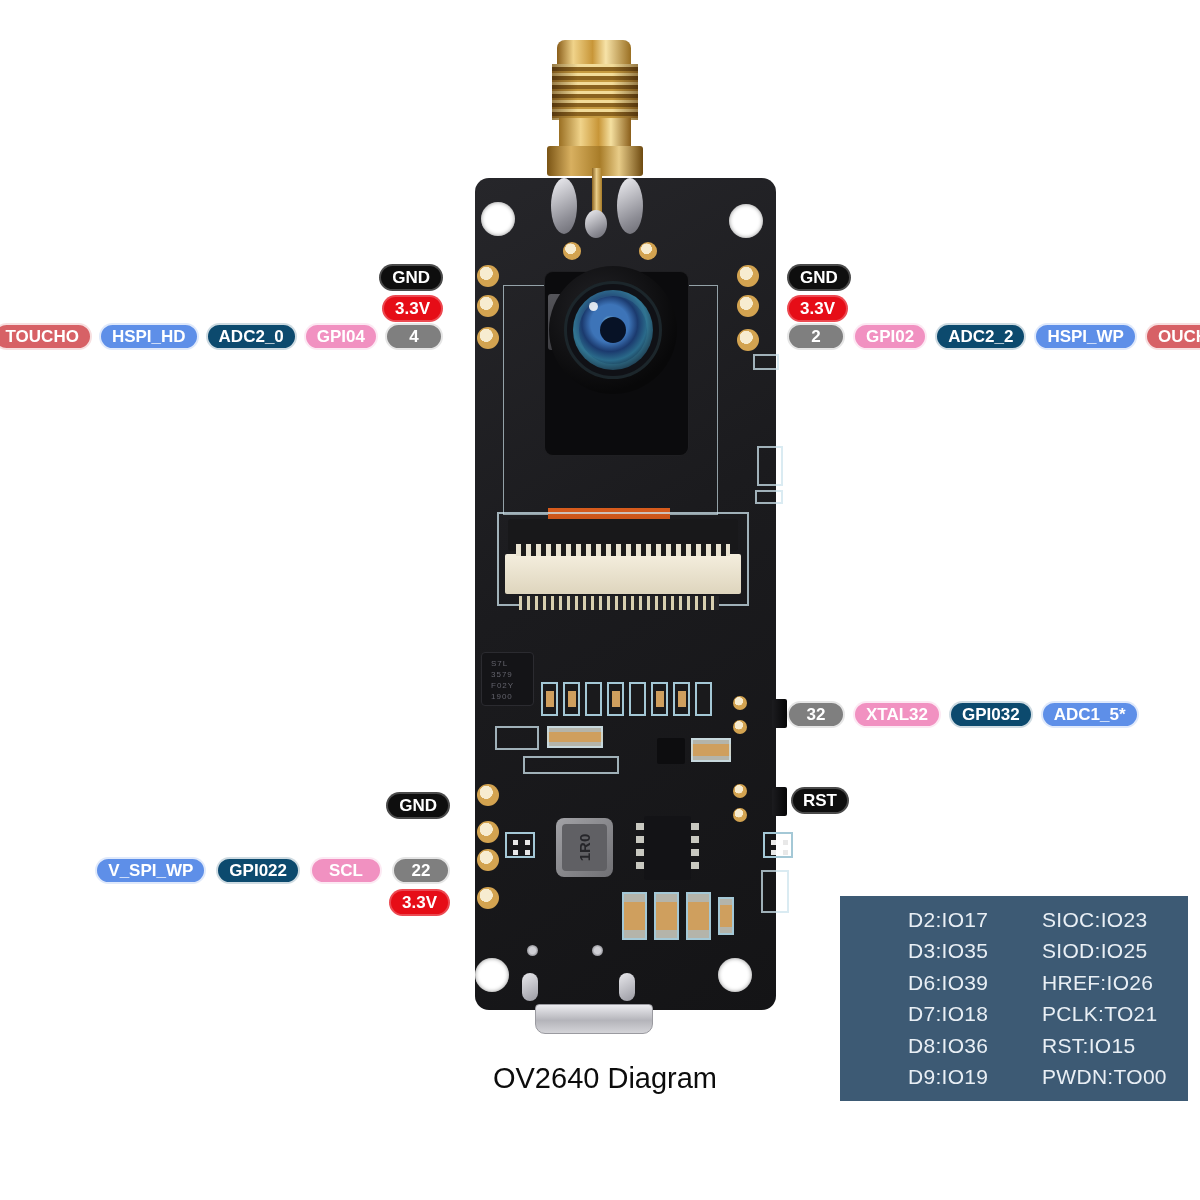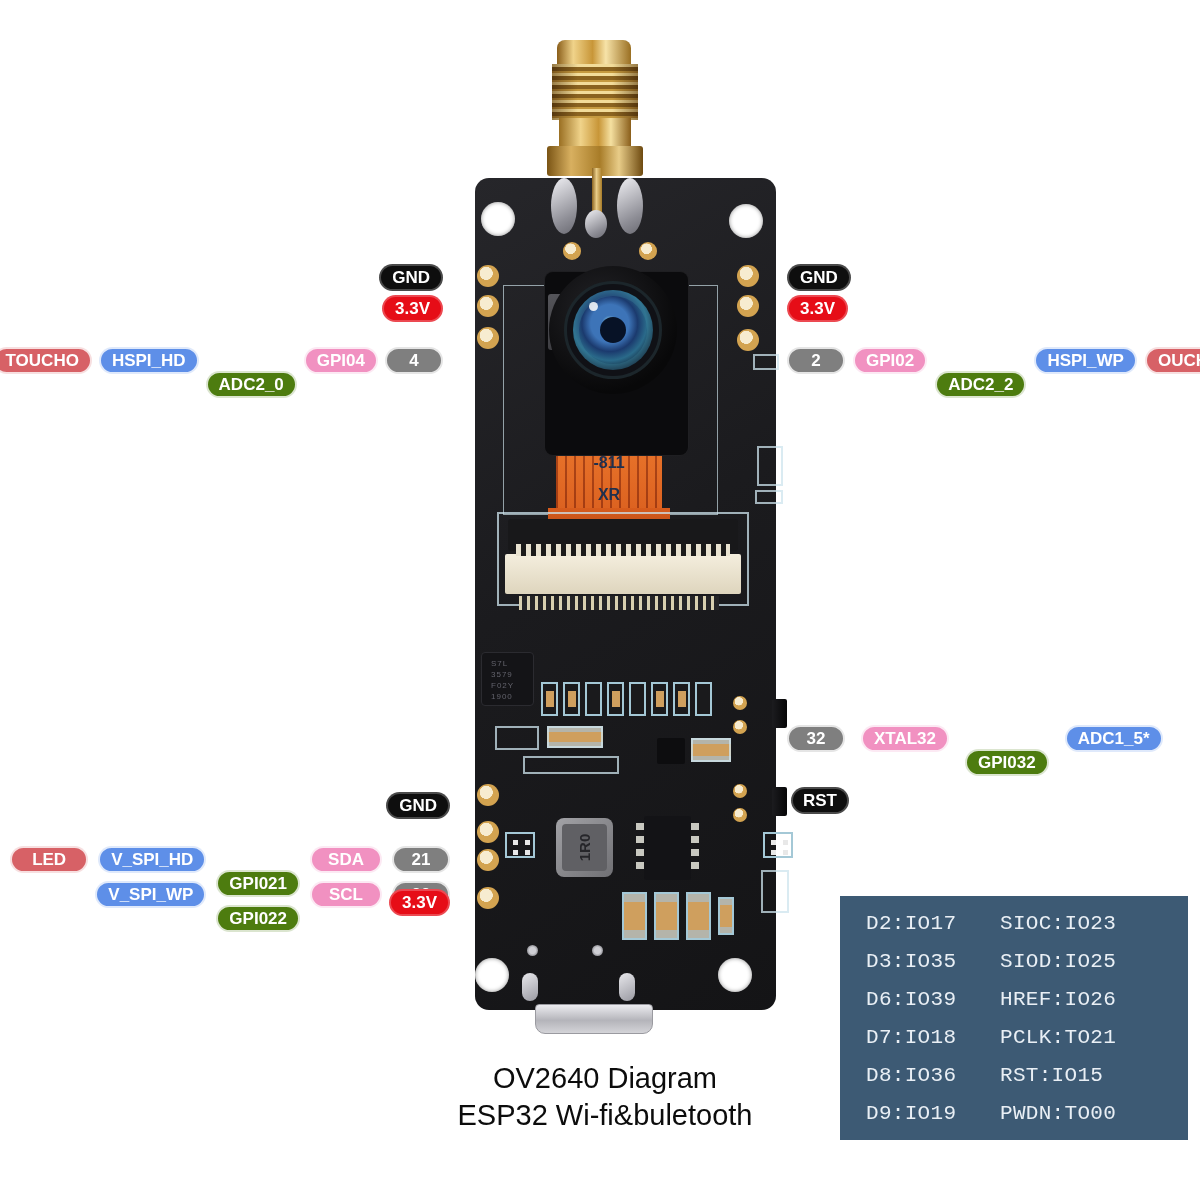--- a/index.html
+++ b/index.html
@@ -12,21 +12,21 @@
   .prow { position:absolute; display:flex; align-items:center; }
   .badge { display:inline-flex; align-items:center; justify-content:center;
            height:27px; padding:0 11px; border-radius:15px;
            border:2px solid rgba(255,255,255,.8); color:#fff;
            font-size:17px; font-weight:bold; white-space:nowrap; }
   .badge.num   { min-width:58px; padding:0 6px; }
   .badge.wide  { min-width:78px; }
   .badge.wsm   { min-width:72px; }
   .salmon { background:#d76166; }
   .blue   { background:#5e8fe8; }
-  .green  { background:#4d7c0f;margin-top:48px; }
+  .green  { background:#0c4a6e; }
   .pink   { background:#f191c1; }
   .gray   { background:#7f7f7f; }
   .blackb { background:#0e0e0e; border-color:rgba(255,255,255,.25); }
   .redb   { background:#e60d17; border-color:rgba(255,255,255,.25); }
 
   
   .board { position:absolute; left:475px; top:178px; width:301px; height:832px;
            background:linear-gradient(150deg,#26262a 0%,#1b1b1e 45%,#141416 100%);
            border-radius:14px; }
   .hole { position:absolute; width:34px; height:34px; border-radius:50%;
@@ -117,23 +117,23 @@
   .cap > i { display:block; width:100%; height:100%;
          background:linear-gradient(180deg,#b4b4aa 0 18%,#cf9f5e 18% 82%,#b4b4aa 82%); }
   .dots4 { position:absolute; width:30px; height:26px; border:2px solid #a4c8d6; }
   .dots4 > i { position:absolute; left:6px; top:6px; width:5px; height:5px; background:#e8e8e8;
          box-shadow:12px 0 0 #e8e8e8, 0 10px 0 #e8e8e8, 12px 10px 0 #e8e8e8; }
   .usb { position:absolute; left:60px; top:826px; width:118px; height:30px;
          background:linear-gradient(180deg,#ececf0,#b4b4ba 55%,#d4d4d8);
          border:1px solid #9a9aa0; border-radius:4px 4px 10px 10px; z-index:4; }
 
   
-  .pintable { position:absolute; left:840px; top:896px; width:348px; height:244px;
+  .pintable { position:absolute; left:840px; top:896px; width:348px; height:205px;
          background:#3d5a74; display:flex; flex-direction:column; justify-content:space-around;
-         padding:8px 0 8px 26px;font-family:Liberation Mono, monospace; }
+         padding:8px 0 8px 68px; }
   .pintable .trow { display:grid; grid-template-columns:134px auto;
          color:#e9eff5; font-size:21px; letter-spacing:.3px; }
 
   
   .title { position:absolute; left:405px; top:1060px; width:400px; text-align:center;
            color:#0c0c0c; font-size:29px; line-height:37px; }
 </style>
 </head>
 <body>
 
@@ -181,27 +181,20 @@
     <div class="sidebtn" style="left:297px; top:609px;"></div>
 
     <div class="silk" style="left:28px; top:107px; width:215px; height:230px; border-width:1px; border-color:rgba(210,232,240,.65); z-index:1;"></div>
     <div class="silk" style="left:278px; top:176px; width:26px; height:16px;"></div>
     <div class="silk" style="left:282px; top:268px; width:26px; height:40px;"></div>
     <div class="silk" style="left:280px; top:312px; width:28px; height:14px;"></div>
 
     <div class="cam-body">
       <div class="cam-shield"></div>
     </div>
-    <div class="fpc-cable">
-      <div class="fpc-text">
-        <div>HDF3M</div>
-        <div>-811</div>
-        <div>XR</div>
-      </div>
-    </div>
     <div class="fpc-flare"></div>
     <div class="lens-outer">
       <div class="lens-mid"></div>
       <div class="lens-glass"></div>
       <div class="lens-pupil"></div>
       <div class="lens-glint"></div>
     </div>
 
     <div class="silk fpc-outline"></div>
     <div class="fpc-latch"></div>
@@ -296,39 +289,32 @@
     <span class="badge redb">3.3V</span>
   </div>
   <div class="prow" style="left:787px; top:323px; gap:8px;">
     <span class="badge gray num">2</span>
     <span class="badge pink">GPI02</span>
     <span class="badge green">ADC2_2</span>
     <span class="badge blue">HSPI_WP</span>
     <span class="badge salmon">OUCH2</span>
   </div>
 
-  <div class="prow" style="left:787px; top:701px; gap:16px;">
+  <div class="prow" style="left:787px; top:701px; gap:8px;">
     <span class="badge gray num">32</span>
     <span class="badge pink">XTAL32</span>
     <span class="badge green">GPI032</span>
     <span class="badge blue">ADC1_5*</span>
   </div>
   <div class="prow" style="left:791px; top:787px;">
     <span class="badge blackb num">RST</span>
   </div>
 
   <div class="prow" style="right:750px; top:792px;">
     <span class="badge blackb">GND</span>
-  </div>
-  <div class="prow" style="right:750px; top:822px; gap:10px;">
-    <span class="badge salmon wide">LED</span>
-    <span class="badge blue">V_SPI_HD</span>
-    <span class="badge green">GPI021</span>
-    <span class="badge pink wsm">SDA</span>
-    <span class="badge gray num">21</span>
   </div>
   <div class="prow" style="right:750px; top:857px; gap:10px;">
     <span class="badge blue">V_SPI_WP</span>
     <span class="badge green">GPI022</span>
     <span class="badge pink wsm">SCL</span>
     <span class="badge gray num">22</span>
   </div>
   <div class="prow" style="right:750px; top:889px;">
     <span class="badge redb">3.3V</span>
   </div>
@@ -355,16 +341,15 @@
       <span>RST:IO15</span>
     </div>
     <div class="trow">
       <span>D9:IO19</span>
       <span>PWDN:TO00</span>
     </div>
   </div>
 
   <div class="title">
     <div>OV2640 Diagram</div>
-    <div>ESP32 Wi-fi&amp;buletooth</div>
   </div>
 
 </div>
 
 </body></html>

